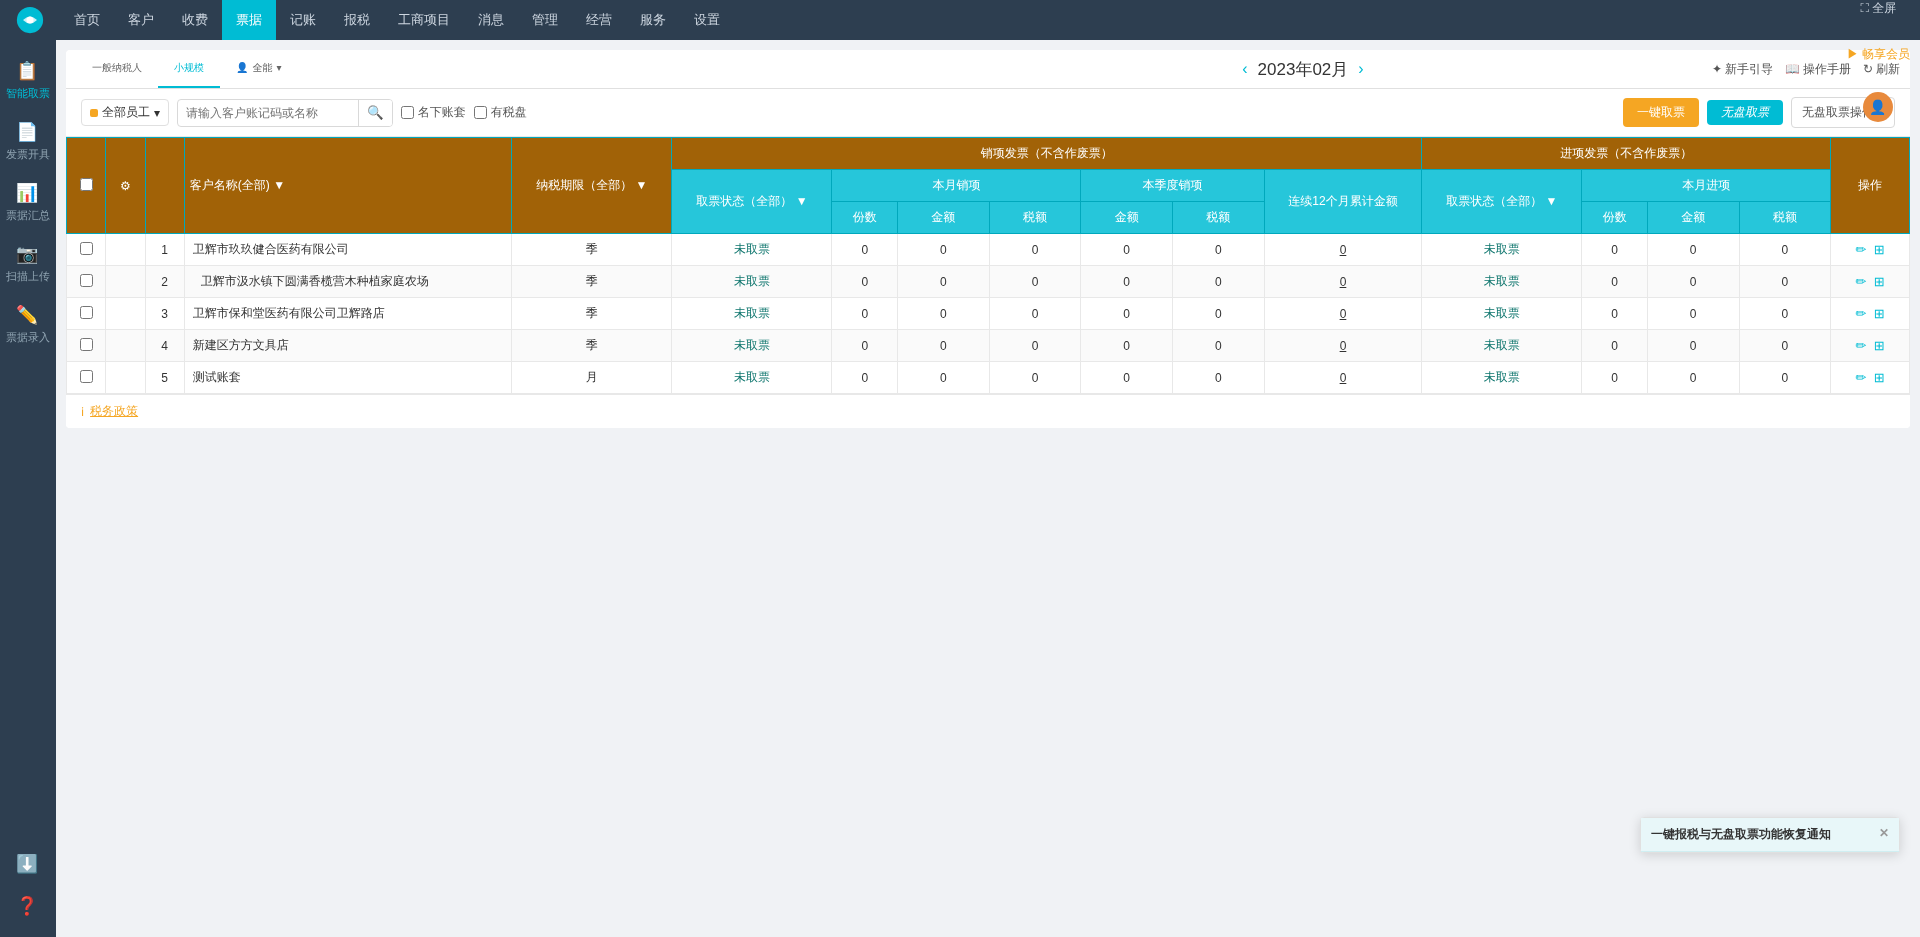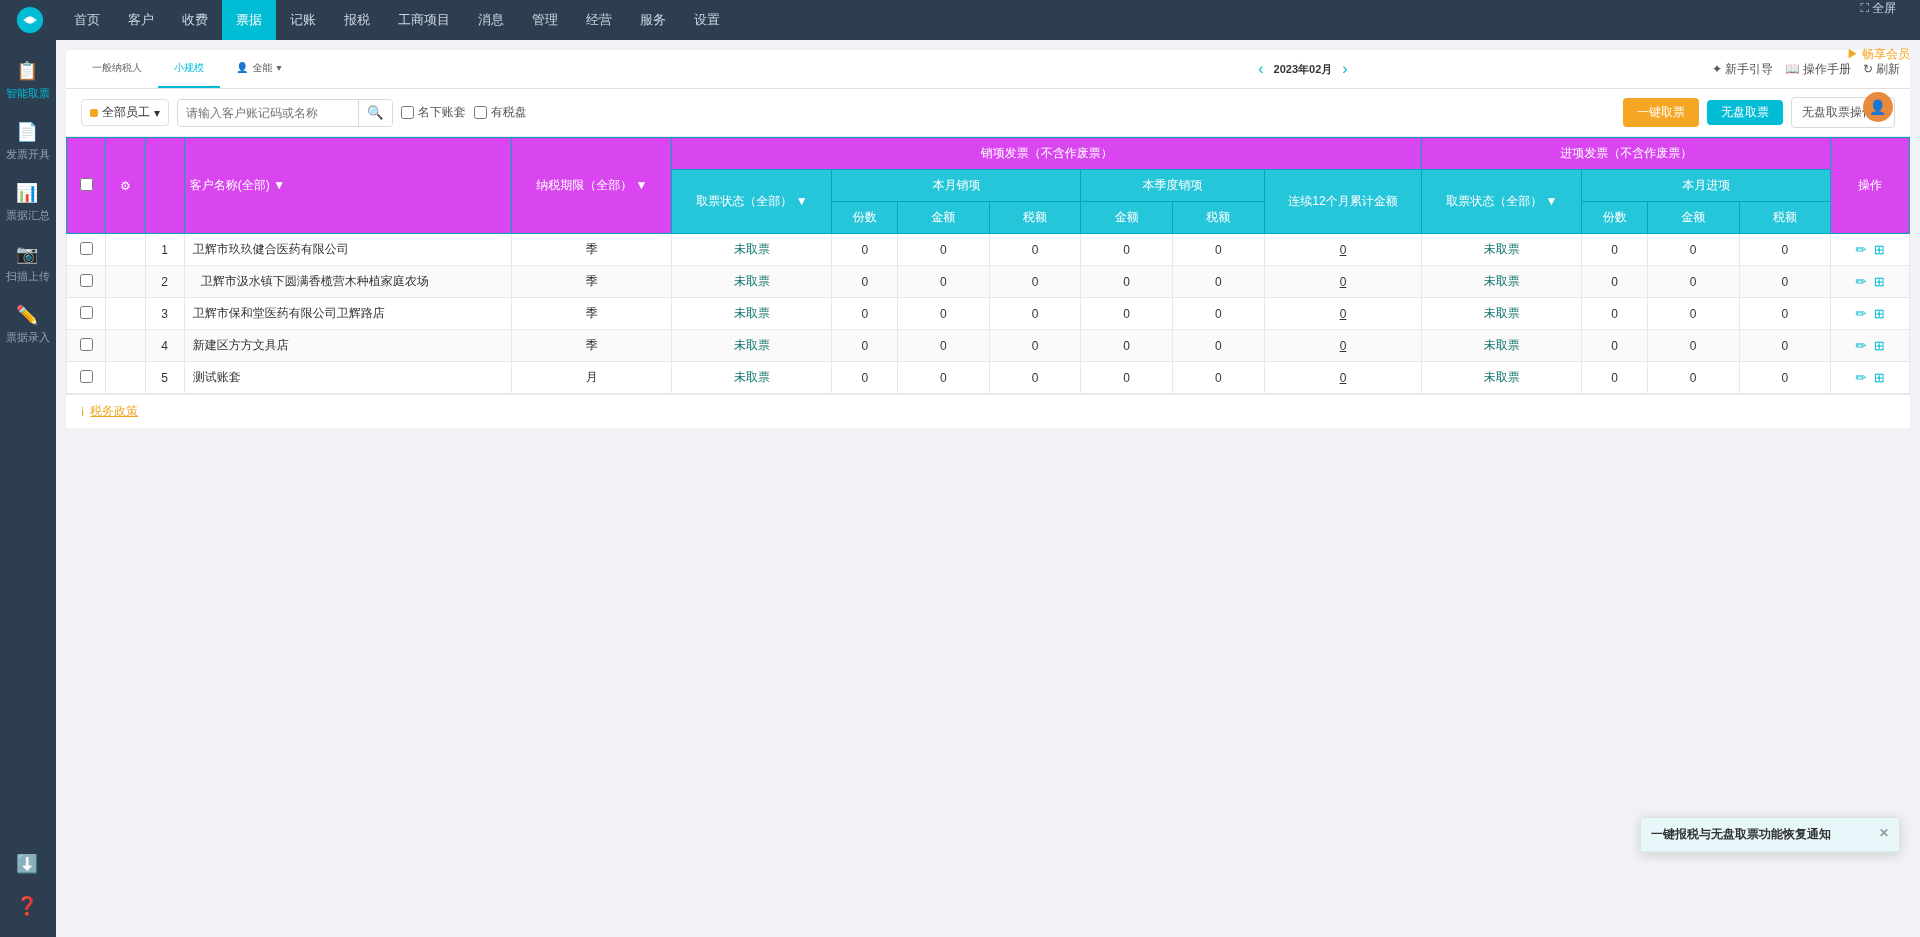--- a/index.html
+++ b/index.html
@@ -144,38 +144,38 @@
       display: flex; align-items: center; gap: 4px; cursor: pointer; font-size: 12px; color: #555;
     }
     .checkbox-label input { cursor: pointer; }
 
     .btn-primary {
       background: #f5a623; color: #fff; border: none; border-radius: 4px;
       padding: 6px 14px; cursor: pointer; font-size: 12px;
     }
     .btn-danger {
       background: #00bcd4; color: #fff; border: none; border-radius: 4px;
-      padding: 4px 14px; cursor: pointer; font-size: 12px;
+      padding: 4px 14px; cursor: pointer; font-size: 12px; font-style: italic;
     }
     .btn-outline-dropdown {
       background: #fff; color: #555; border: 1px solid #d9d9d9; border-radius: 4px;
       padding: 6px 10px; cursor: pointer; font-size: 12px;
       display: flex; align-items: center; gap: 4px;
     }
 
     
     .period-nav {
       display: flex; align-items: center; gap: 10px; justify-content: center;
       flex: 1;
     }
     .period-nav button {
       background: none; border: none; cursor: pointer;
       color: #00bcd4; font-size: 16px;
     }
-    .period-nav .period-text { font-size: 11px; color: #333; font-weight: bold; }
+    .period-nav .period-text { font-size: 17px; color: #333; font-weight: normal; }
 
     
     .top-section {
       background: #fff;
       display: flex; align-items: center;
       padding: 0 10px;
       border-radius: 4px 4px 0 0;
     }
     .top-section-tabs { display: flex; flex: 1; }
     .top-section-right { margin-left: auto; display: flex; align-items: center; gap: 12px; font-size: 12px; color: #555; }
@@ -185,21 +185,21 @@
     .table-container {
       background: #fff;
       overflow-x: auto;
     }
     table {
       width: 100%;
       border-collapse: collapse;
       font-size: 12px;
     }
     table th {
-      background: #d946ef;
+      background: #a16207;
       color: #fff;
       text-align: center;
       padding: 7px 5px;
       border: 1px solid #00a8bc;
       white-space: nowrap;
       font-weight: normal;
     }
     table th.sub-header {
       background: #26c6da;
     }

